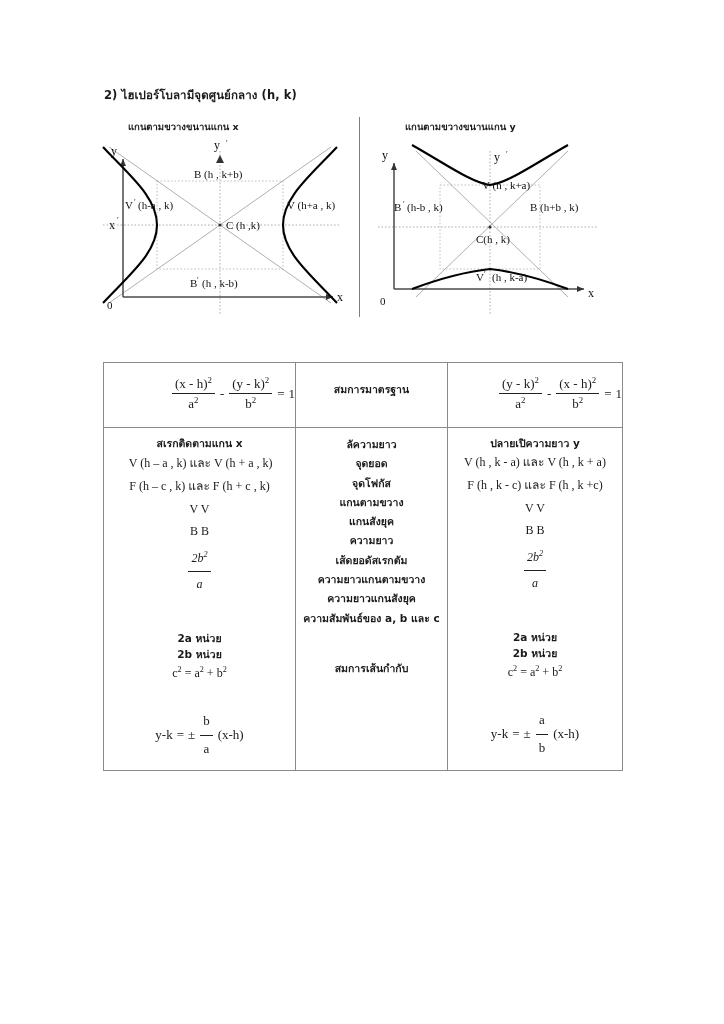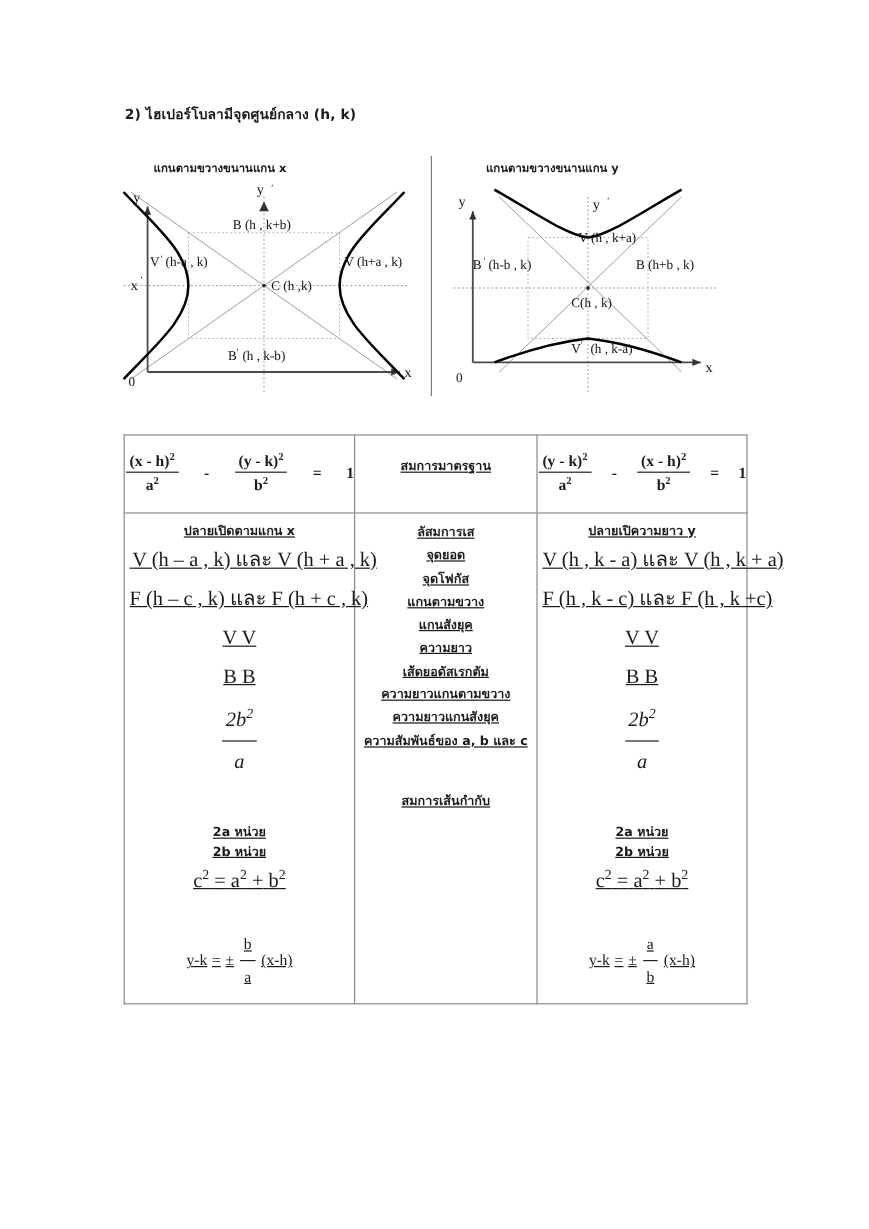--- a/index.html
+++ b/index.html
@@ -15,21 +15,21 @@
 
   
   .heading {
     position:absolute; left:104px; top:86px;
     font-family:"DejaVu Sans", sans-serif;
     font-size:11.5px; font-weight:bold; letter-spacing:.1px;
     white-space:nowrap;
   }
 
   
-  .diagrams { position:absolute; left:0; top:128px; width:724px; height:205px; }
+  .diagrams { position:absolute; left:0; top:115px; width:724px; height:205px; }
   .divider {
     position:absolute; left:359px; top:2px; width:1px; height:200px;
     background:#7d7d7d;
   }
   .dia-title {
     position:absolute;
     font-family:"DejaVu Sans", sans-serif;
     font-size:9.5px; font-weight:bold; white-space:nowrap;
   }
   .dia-title.left  { left:128px; top:4px; }
@@ -56,48 +56,47 @@
   }
   .tbl td {
     border:1px solid #8a8a8a;
     vertical-align:top;
     padding:0;
   }
   .col-l { width:192px; }
   .col-m { width:152px; }
   .col-c { width:175px; }
 
-  .cell { padding:7px 4px 9px; text-align:center;text-decoration:underline; }
+  .cell { padding:7px 4px 9px; text-align:center; }
   .thai {
     font-family:"DejaVu Sans", sans-serif;
     font-size:10.5px; font-weight:bold;
     line-height:1.55;
   }
   .math {
     font-family:"Liberation Serif", serif;
-    font-size:17px; line-height:1.9;
+    font-size:12px; line-height:1.9;
     white-space:nowrap;
   }
   .math .pr { font-size:9px; vertical-align:super; }
   sup { font-size:.68em; }
 
   
   .frac {
     display:inline-block; vertical-align:middle; text-align:center;
     margin:0 1px;
   }
   .frac .num { display:block; padding:0 3px 1px; }
   .frac .den { display:block; border-top:1.2px solid #222; padding:1px 3px 0; }
 
   .eqrow {
     font-family:"Liberation Serif", serif;
     font-size:13px; white-space:nowrap;
-    display:flex; align-items:center; justify-content:space-between; gap:4px;
+    display:flex; align-items:center; justify-content:flex-end; gap:4px;
     padding:12px 0 14px;
-    font-weight:bold;
   }
   .ital { font-family:"Liberation Serif", serif; font-style:italic; }
 
   .mid-list div { padding:1.5px 0; }
   .spacer-2 { height:24px; }
   .spacer-3 { height:28px; }
   .spacer-4 { height:34px; }
 
   .asym-line {
     display:flex; align-items:center; justify-content:center;
@@ -249,21 +248,21 @@
             <span>=</span>
             <span>1</span>
           </div>
         </td>
       </tr>
 
       <tr>
 
         <td>
           <div class="cell">
-            <div class="thai">ปลายเปิดตามแกน  x</div>
+            <div class="thai">สเรกติดตามแกน  x</div>
 
             <div class="math">
               <span class="pr">&nbsp;</span><span>V (h – a , k)  และ V (h + a , k)</span>
             </div>
             <div class="math">F (h – c , k)  และ  F (h + c , k)</div>
             <div class="math">V V</div>
             <div class="math">B B</div>
 
             <div class="math" style="padding-top:4px">
               <span class="frac ital">
@@ -295,21 +294,21 @@
                 <span class="num">b</span>
                 <span class="den">a</span>
               </span>
               <span>(x-h)</span>
             </div>
           </div>
         </td>
 
         <td>
           <div class="cell thai mid-list">
-            <div>ลัสมการเส</div>
+            <div>ลัความยาว</div>
             <div>จุดยอด</div>
             <div>จุดโฟกัส</div>
             <div>แกนตามขวาง</div>
             <div>แกนสังยุค</div>
             <div>ความยาว</div>
             <div>เส้ดยอดัสเรกตัม</div>
             <div>ความยาวแกนตามขวาง</div>
             <div>ความยาวแกนสังยุค</div>
             <div>ความสัมพันธ์ของ a, b และ c</div>
             <div class="spacer-3"></div>

